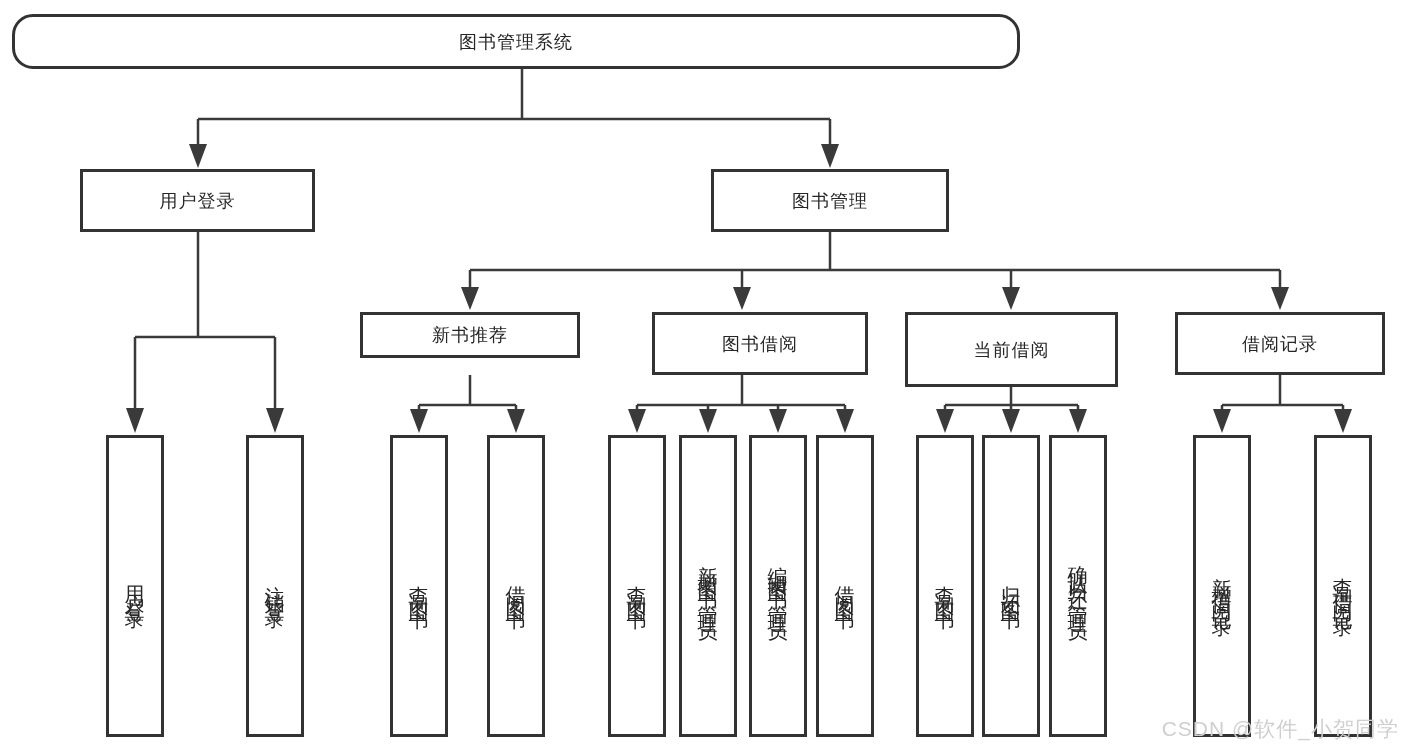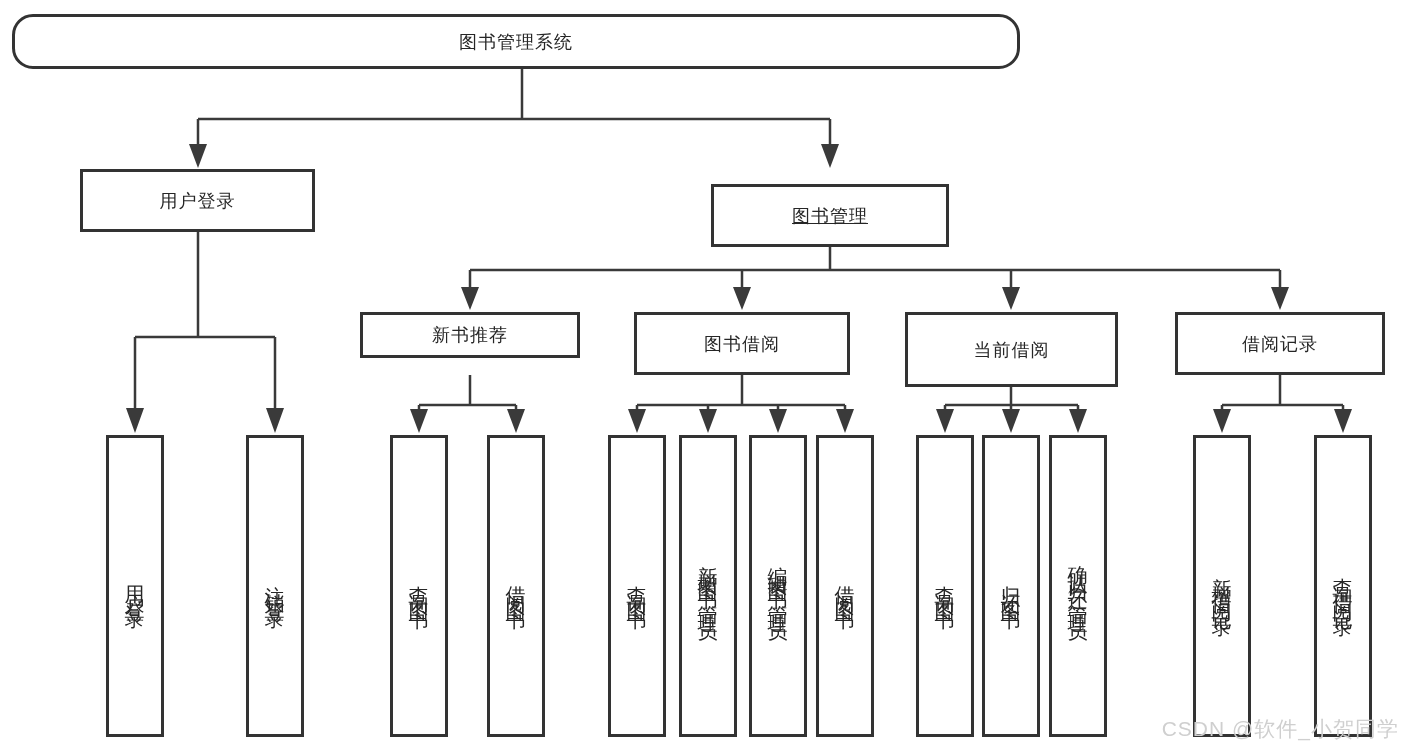--- a/index.html
+++ b/index.html
@@ -85,24 +85,24 @@
              M461 287 H479 L470 310 Z M733 287 H751 L742 310 Z M1002 287 H1020 L1011 310 Z M1271 287 H1289 L1280 310 Z
              M410 409 H428 L419 433 Z M507 409 H525 L516 433 Z
              M628 409 H646 L637 433 Z M699 409 H717 L708 433 Z M769 409 H787 L778 433 Z M836 409 H854 L845 433 Z
              M936 409 H954 L945 433 Z M1002 409 H1020 L1011 433 Z M1069 409 H1087 L1078 433 Z
              M1213 409 H1231 L1222 433 Z M1334 409 H1352 L1343 433 Z"></path>
   </svg>
 
   <div class="hbox" style="left:12px; top:14px; width:1008px; height:55px;border-radius:21px;">图书管理系统</div>
 
   <div class="hbox" style="left:80px; top:169px; width:235px; height:63px;">用户登录</div>
-  <div class="hbox" style="left:711px; top:184px; width:238px; height:63px;text-decoration:underline;">图书管理</div>
+  <div class="hbox" style="left:711px; top:169px; width:238px; height:63px;">图书管理</div>
 
   <div class="hbox" style="left:360px; top:312px; width:220px; height:46px;">新书推荐</div>
-  <div class="hbox" style="left:634px; top:312px; width:216px; height:63px;">图书借阅</div>
+  <div class="hbox" style="left:652px; top:312px; width:216px; height:63px;">图书借阅</div>
   <div class="hbox" style="left:905px; top:312px; width:213px; height:75px;">当前借阅</div>
   <div class="hbox" style="left:1175px; top:312px; width:210px; height:63px;">借阅记录</div>
 
   <div class="vbox" style="left:106px;">
     <span>用户登录</span>
   </div>
   <div class="vbox" style="left:246px;">
     <span>注销登录</span>
   </div>
 

